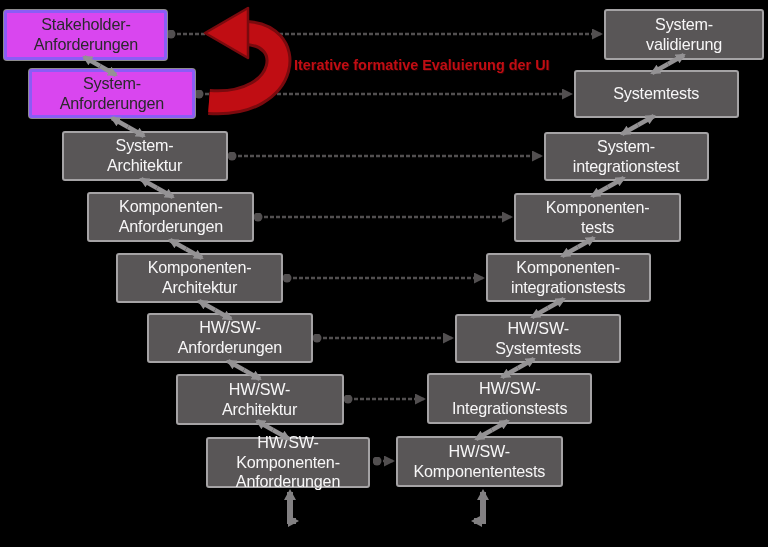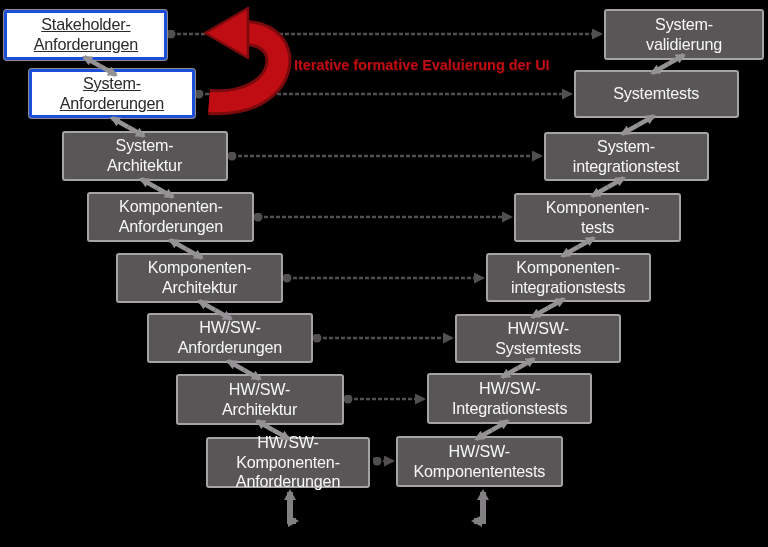--- a/index.html
+++ b/index.html
@@ -9,22 +9,22 @@
   #lines-layer{z-index:1;}
   .boxes{position:absolute;left:0;top:0;width:768px;height:547px;z-index:2;}
   #arrows-layer{z-index:3;}
   .annotation{position:absolute;left:294px;top:56px;z-index:4;color:#c00d13;
               font-weight:bold;font-size:15.5px;white-space:nowrap;
               transform:scaleX(0.93);transform-origin:left top;
               text-shadow:1px 1px 0 rgba(70,4,6,0.6);}
   .box{position:absolute;display:flex;align-items:center;justify-content:center;
        text-align:center;border-radius:3px;box-sizing:border-box;}
   .box.dark{background:#595657;border:2px solid #a5a3a5;color:#f7f6f7;}
-  .box.highlight{background:#ffffff;border:3px solid #1d4ed8;color:#2a292b;
-                 box-shadow:0 0 0 1px #8e8c8e;text-decoration:underline;}
+  .box.highlight{background:#d946ef;border:3px solid #8b5cf6;color:#2a292b;
+                 box-shadow:0 0 0 1px #8e8c8e;}
   .box span{display:block;white-space:pre-line;font-size:17px;line-height:1.17;
             letter-spacing:-0.2px;transform:scaleX(0.95);}
   .conn{stroke:#524f50;stroke-width:2.6;stroke-dasharray:4 2;}
   .diag{stroke:#949294;stroke-width:4.5;}
   .elb{stroke:#828082;stroke-width:6;fill:none;}
 </style>
 </head>
 <body>
 
 <div class="canvas">

